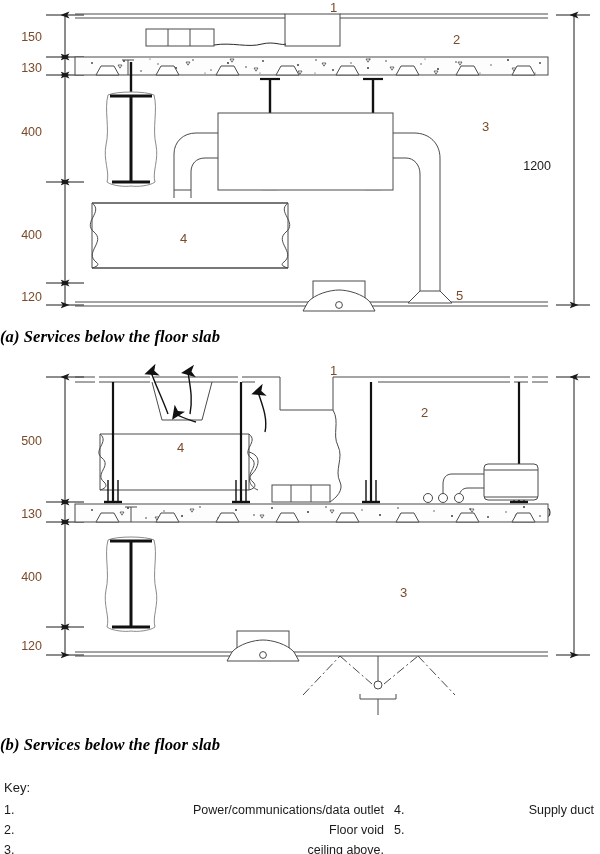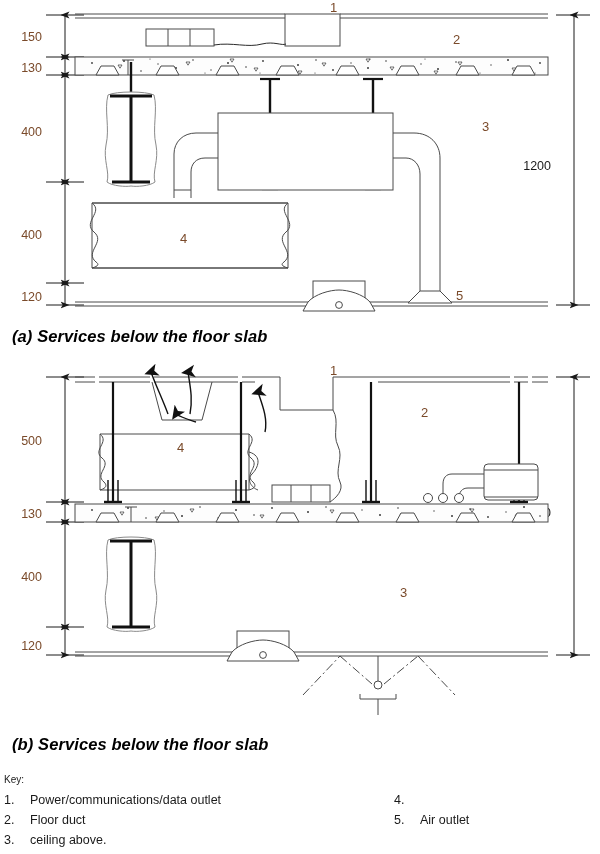--- a/index.html
+++ b/index.html
@@ -7,37 +7,37 @@
     width:600px;height:854px;background:#ffffff;
     font-family:"Liberation Sans",sans-serif;
     color:#1a1a1a;overflow:hidden;position:relative;
   }
   .fig{position:absolute;left:0;width:600px;}
   #fig-a{top:0;height:325px;}
   #fig-b{top:362px;height:370px;}
   svg{display:block;}
 
   .caption{
-    position:absolute;left:12px;
-    font-family:Liberation Sans, sans-serif;
+    position:absolute;left:0;
+    font-family:Liberation Serif, serif;
     font-weight:bold;font-style:italic;font-size:16.5px;
     color:#000;white-space:nowrap;letter-spacing:.1px;
   }
   #cap-a{top:327px;}
   #cap-b{top:735px;}
 
   #key{position:absolute;left:4px;top:765px;width:592px;}
-  .key-title{font-size:10px;color:#1a1a1a;margin:9px 0 5px 0;}
+  .key-title{font-size:13px;color:#1a1a1a;margin:15px 0 5px 0;}
   .key-cols{position:relative;width:592px;}
   .key-col{position:absolute;top:0;}
   .key-col.left{left:0;width:380px;}
   .key-col.right{left:390px;width:200px;}
   .key-item{display:flex;font-size:12.5px;line-height:20px;color:#1a1a1a;}
   .key-num{width:26px;flex:0 0 26px;}
-  .key-txt{flex:1 1 auto;}
+  .key-txt{flex:1 1 auto;text-align:right;}
 </style>
 </head>
 <body>
 
 <div class="fig" id="fig-a">
 <svg width="600" height="325" viewBox="0 0 600 325">
   <defs>
     <marker id="ah" markerWidth="9" markerHeight="9" refX="4" refY="4.5" orient="auto">
       <path d="M4,0 L7.5,9 L4,6.8 L0.5,9 Z" fill="#1a1a1a"></path>
     </marker>
@@ -460,30 +460,30 @@
 <div id="key">
   <div class="key-title">Key:</div>
   <div class="key-cols">
     <div class="key-col left">
       <div class="key-item">
         <span class="key-num">1.</span>
         <span class="key-txt">Power/communications/data outlet</span>
       </div>
       <div class="key-item">
         <span class="key-num">2.</span>
-        <span class="key-txt">Floor duct</span>
+        <span class="key-txt">Floor void</span>
       </div>
       <div class="key-item">
         <span class="key-num">3.</span>
         <span class="key-txt">ceiling above.</span>
       </div>
     </div>
     <div class="key-col right">
       <div class="key-item">
         <span class="key-num">4.</span>
+        <span class="key-txt">Supply duct</span>
       </div>
       <div class="key-item">
         <span class="key-num">5.</span>
-        <span class="key-txt">Air outlet</span>
       </div>
     </div>
   </div>
 </div>
 
 </body></html>

